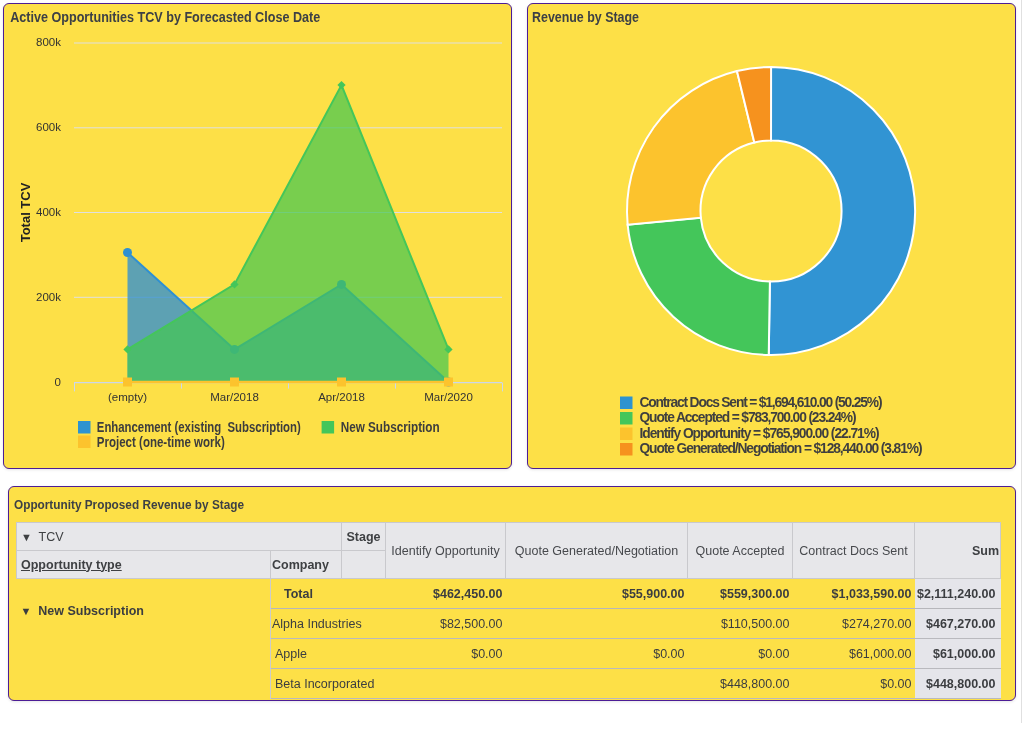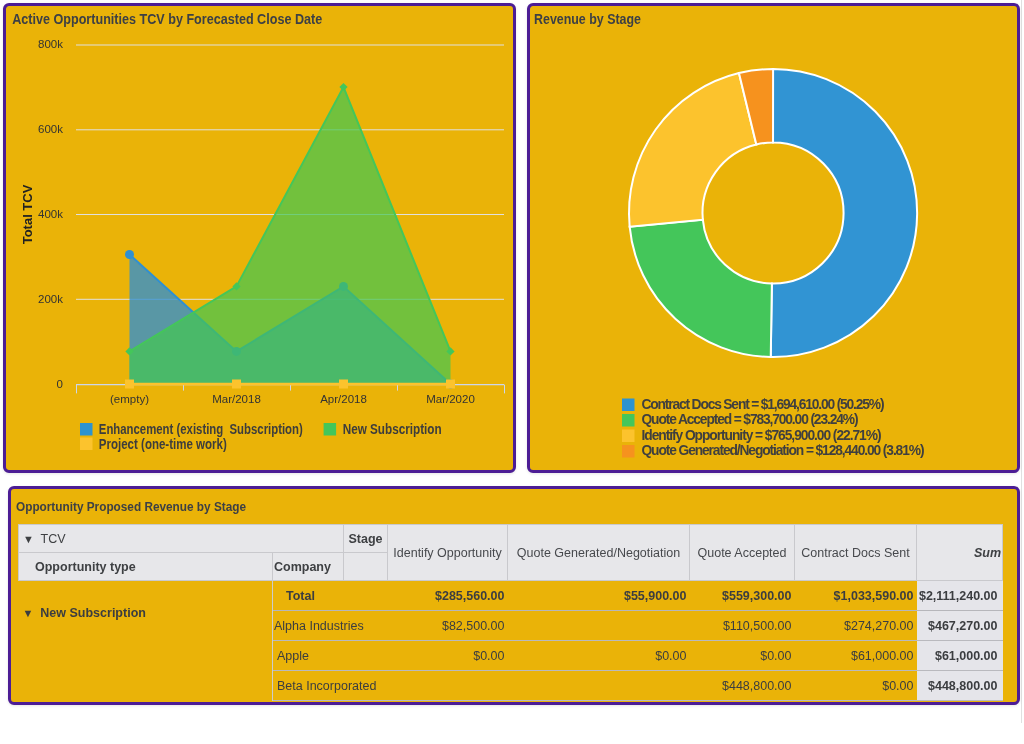--- a/index.html
+++ b/index.html
@@ -1,17 +1,17 @@
 <!DOCTYPE html>
 <html><head>
 <meta charset="utf-8">
 <style>
   html,body{margin:0;padding:0;background:#fff;}
   body{width:1024px;height:744px;position:relative;font-family:"Liberation Sans",sans-serif;overflow:hidden;}
-  .card{position:absolute;background:#eab308;border:3px solid #4c1d95;border-radius:6px;box-shadow:0 1px 3px rgba(0,0,0,0.10);}
+  .card{position:absolute;background:#fde047;border:1px solid #4c1d95;border-radius:6px;box-shadow:0 1px 3px rgba(0,0,0,0.10);}
 </style>
 </head>
 <body>
 
 <div style="position:absolute;left:1021px;top:0;width:1px;height:723px;background:#e0e0e0;"></div>
 
 <div class="card" id="card1" style="left:3px;top:3px;width:507px;height:464px;">
   <svg width="506" height="464" style="position:absolute;left:0;top:0;" shape-rendering="geometricPrecision">
     <text x="6.2" y="17.5" font-size="14.5" font-weight="bold" fill="#3d4045" textLength="310" lengthAdjust="spacingAndGlyphs">Active Opportunities TCV by Forecasted Close Date</text>
 
@@ -116,31 +116,31 @@
         <col style="width:86px">
     </colgroup>
     <tbody>
         <tr style="height:28px;">
       <td colspan="2" class="hd" style="padding-left:4px;color:#3e4043;"><span style="font-size:11px;">▼</span>&nbsp; TCV</td>
       <td class="hd" style="font-weight:bold;text-align:center;color:#3e4043;margin-top:44px;">Stage</td>
       <td rowspan="2" class="hd" style="text-align:center;">Identify Opportunity</td>
       <td rowspan="2" class="hd" style="text-align:center;">Quote Generated/Negotiation</td>
       <td rowspan="2" class="hd" style="text-align:center;">Quote Accepted</td>
       <td rowspan="2" class="hd" style="text-align:center;">Contract Docs Sent</td>
-      <td rowspan="2" class="hd" style="text-align:right;font-weight:bold;color:#3e4043;font-style:italic;">Sum</td>
+      <td rowspan="2" class="hd" style="text-align:right;font-weight:bold;color:#3e4043;">Sum</td>
     </tr>
     <tr style="height:28px;">
-      <td class="hd" style="font-weight:bold;padding-left:16px;color:#3e4043;">Opportunity type</td>
+      <td class="hd" style="font-weight:bold;padding-left:4px;color:#3e4043;text-decoration:underline;">Opportunity type</td>
       <td class="hd" style="font-weight:bold;color:#3e4043;">Company</td>
       <td class="hd"></td>
     </tr>
     <tr style="height:30px;" class="b1">
       <td rowspan="4" style="vertical-align:top;padding:25px 0 0 4px;font-weight:bold;border-right:1px solid #ccc;"><span style="font-size:11px;">▼</span>&nbsp; New Subscription</td>
       <td colspan="2" style="font-weight:bold;padding-left:13px;">Total</td>
-      <td class="num" style="font-weight:bold;">$285,560.00</td>
+      <td class="num" style="font-weight:bold;">$462,450.00</td>
       <td class="num" style="font-weight:bold;">$55,900.00</td>
       <td class="num" style="font-weight:bold;">$559,300.00</td>
       <td class="num" style="font-weight:bold;">$1,033,590.00</td>
       <td class="num sum" style="font-weight:bold;">$2,111,240.00</td>
     </tr>
     <tr style="height:30px;" class="b2">
       <td colspan="2" style="">Alpha Industries</td>
       <td class="num">$82,500.00</td>
       <td class="num"></td>
       <td class="num">$110,500.00</td>

